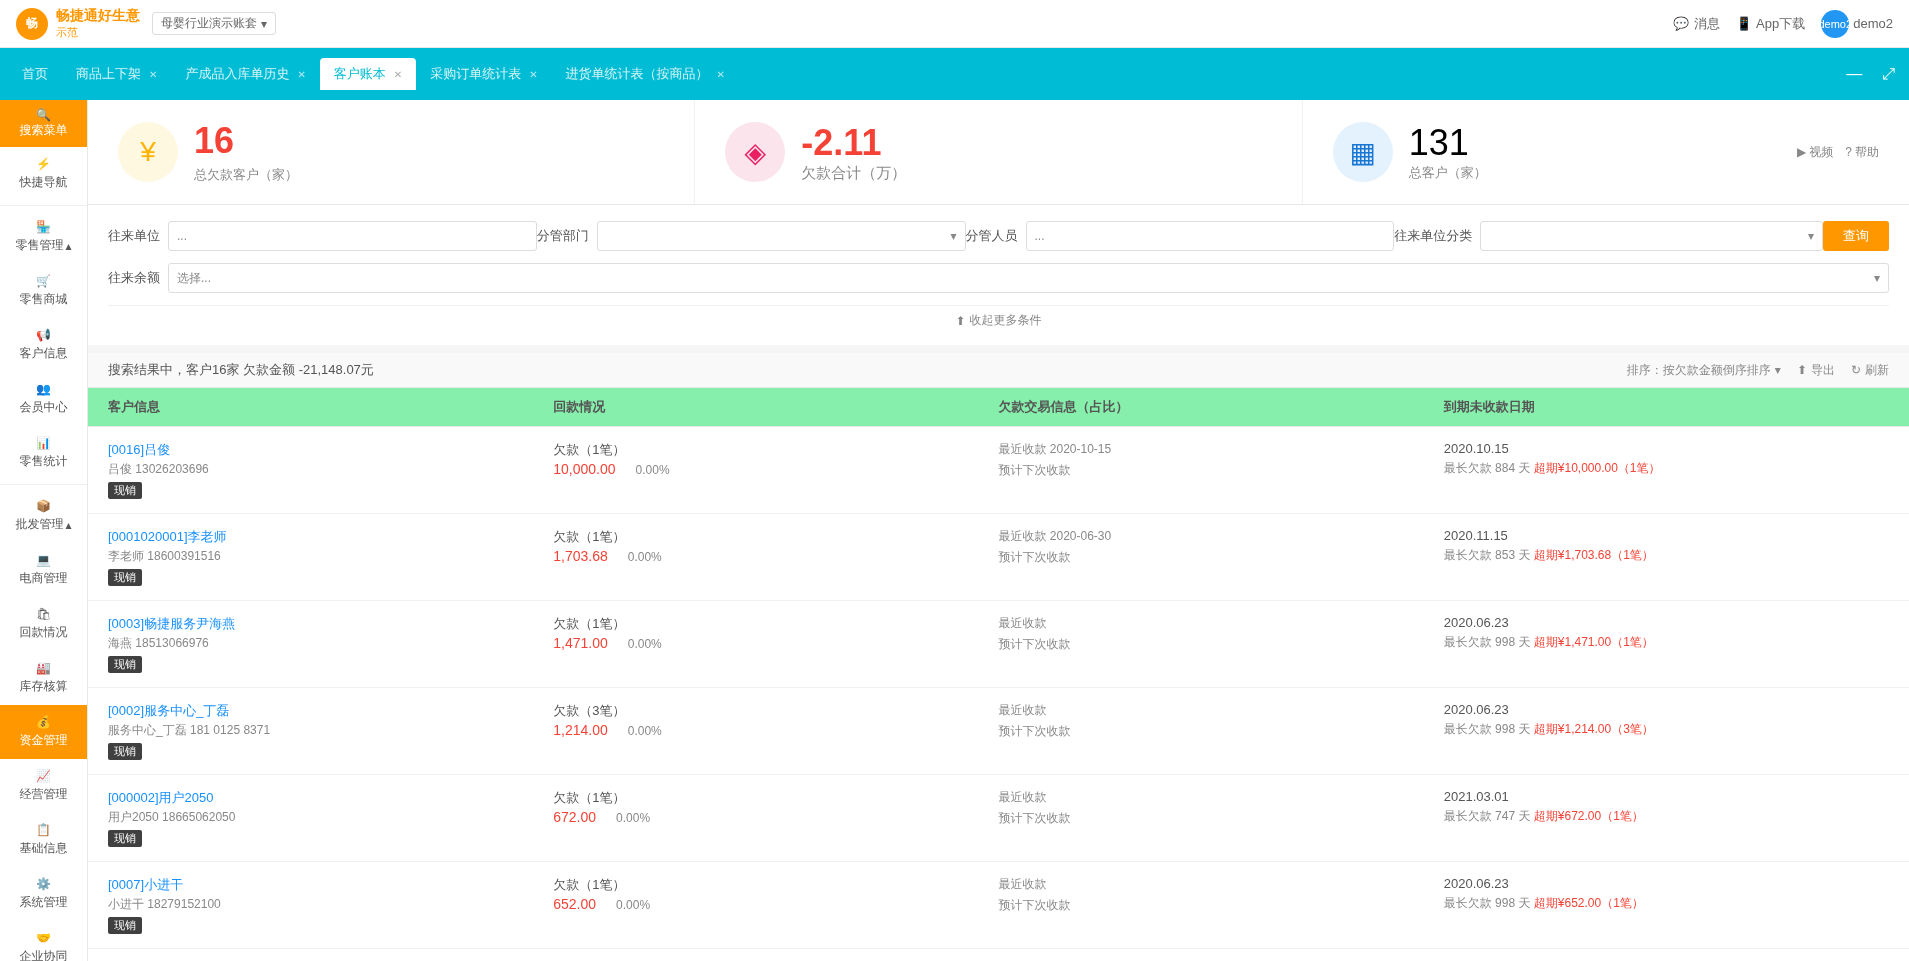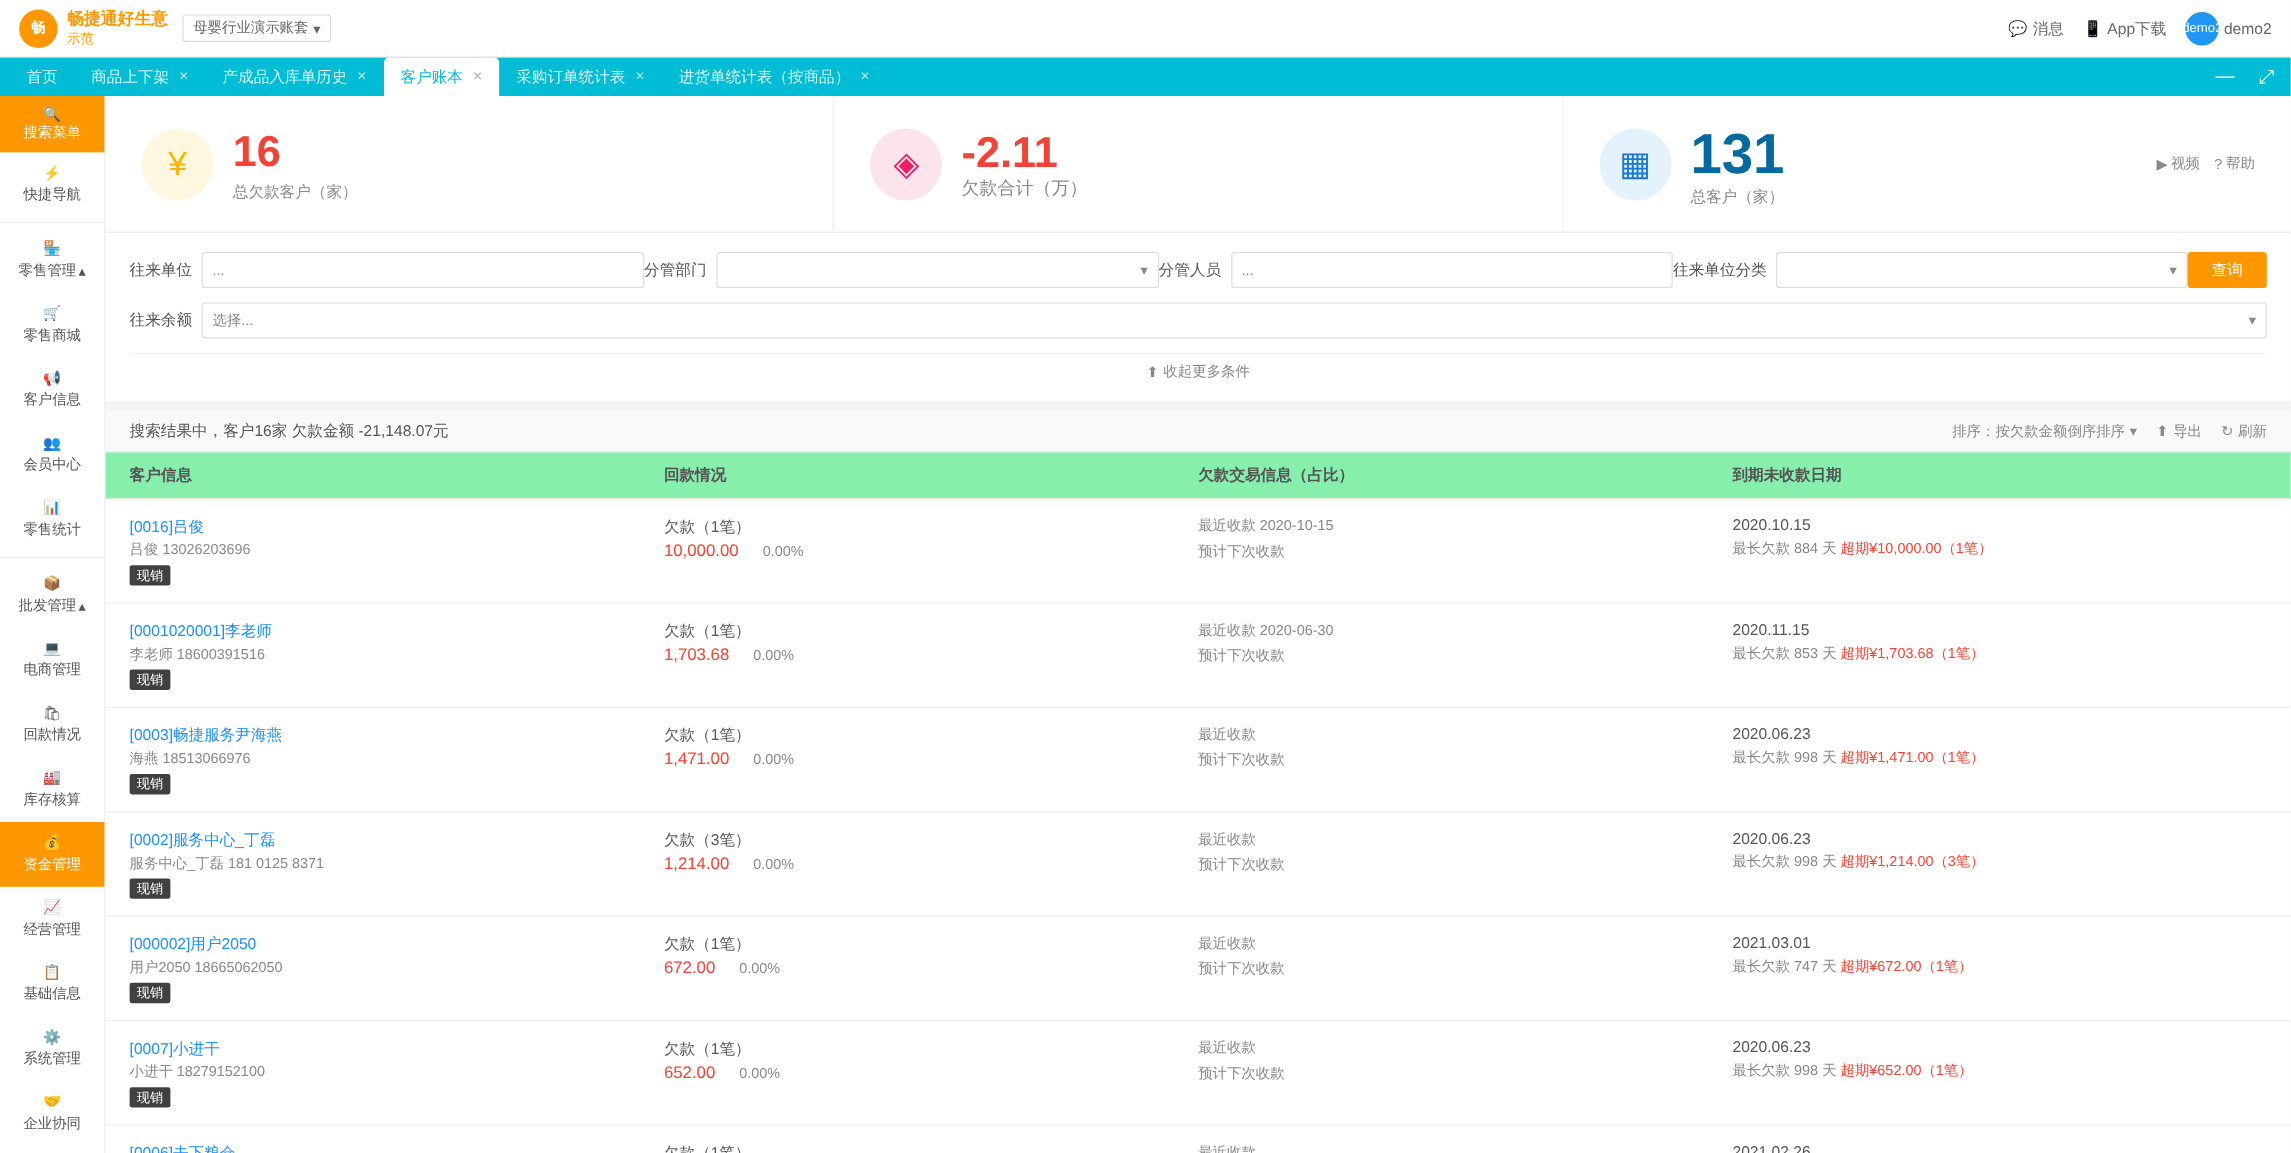--- a/index.html
+++ b/index.html
@@ -10,21 +10,21 @@
     .top-bar-left { display: flex; align-items: center; gap: 12px; }
     .logo-area { display: flex; align-items: center; gap: 8px; }
     .logo-icon { width: 32px; height: 32px; background: #ff9800; border-radius: 50%; display: flex; align-items: center; justify-content: center; color: white; font-size: 12px; font-weight: bold; }
     .app-name { font-size: 14px; color: #ff9800; font-weight: bold; }
     .store-selector { display: flex; align-items: center; gap: 4px; color: #666; font-size: 12px; cursor: pointer; border: 1px solid #ddd; padding: 2px 8px; border-radius: 3px; }
     .top-bar-right { display: flex; align-items: center; gap: 16px; color: #666; font-size: 13px; }
     .top-bar-right-item { display: flex; align-items: center; gap: 4px; cursor: pointer; }
     .avatar { width: 28px; height: 28px; border-radius: 50%; background: #2196F3; color: white; display: flex; align-items: center; justify-content: center; font-size: 11px; }
 
     
-    .nav-tabs { display: flex; align-items: center; background: #00bcd4; height: 32px; padding: 0 8px; }
+    .nav-tabs { display: flex; align-items: center; background: #00bcd4; height: 52px; padding: 0 8px; }
     .nav-tab { display: flex; align-items: center; gap: 6px; padding: 0 14px; height: 32px; color: rgba(255,255,255,0.85); font-size: 13px; cursor: pointer; border-radius: 4px 4px 0 0; white-space: nowrap; }
     .nav-tab.home { background: transparent; }
     .nav-tab.active { background: white; color: #00bcd4; font-weight: 500; }
     .nav-tab .close-x { font-size: 10px; color: rgba(255,255,255,0.7); margin-left: 2px; }
     .nav-tab.active .close-x { color: #aaa; }
     .nav-tabs-actions { margin-left: auto; display: flex; gap: 8px; }
     .nav-action-btn { background: transparent; border: none; color: white; cursor: pointer; font-size: 16px; padding: 2px 6px; }
 
     
     .layout { display: flex; }
@@ -246,21 +246,21 @@
       <div class="stat-card">
         <div class="stat-icon pink">◈</div>
         <div class="stat-info">
           <div style="font-size:36px;font-weight:bold;color:#f44336;">-2.11</div>
           <div style="font-size:15px;color:#888;">欠款合计（万）</div>
         </div>
       </div>
       <div class="stat-card">
         <div class="stat-icon blue">▦</div>
         <div class="stat-info">
-          <div style="font-size:47px;font-weight:bold;color:#0369a1;">131</div>
+          <div style="font-size:36px;font-weight:normal;color:#000000;">131</div>
           <div style="font-size:13px;color:#888;">总客户（家）</div>
         </div>
         <div class="stat-actions">
           <div class="stat-action">
             <span>▶</span>
             <span>视频</span>
           </div>
           <div class="stat-action">
             <span>?</span>
             <span>帮助</span>

